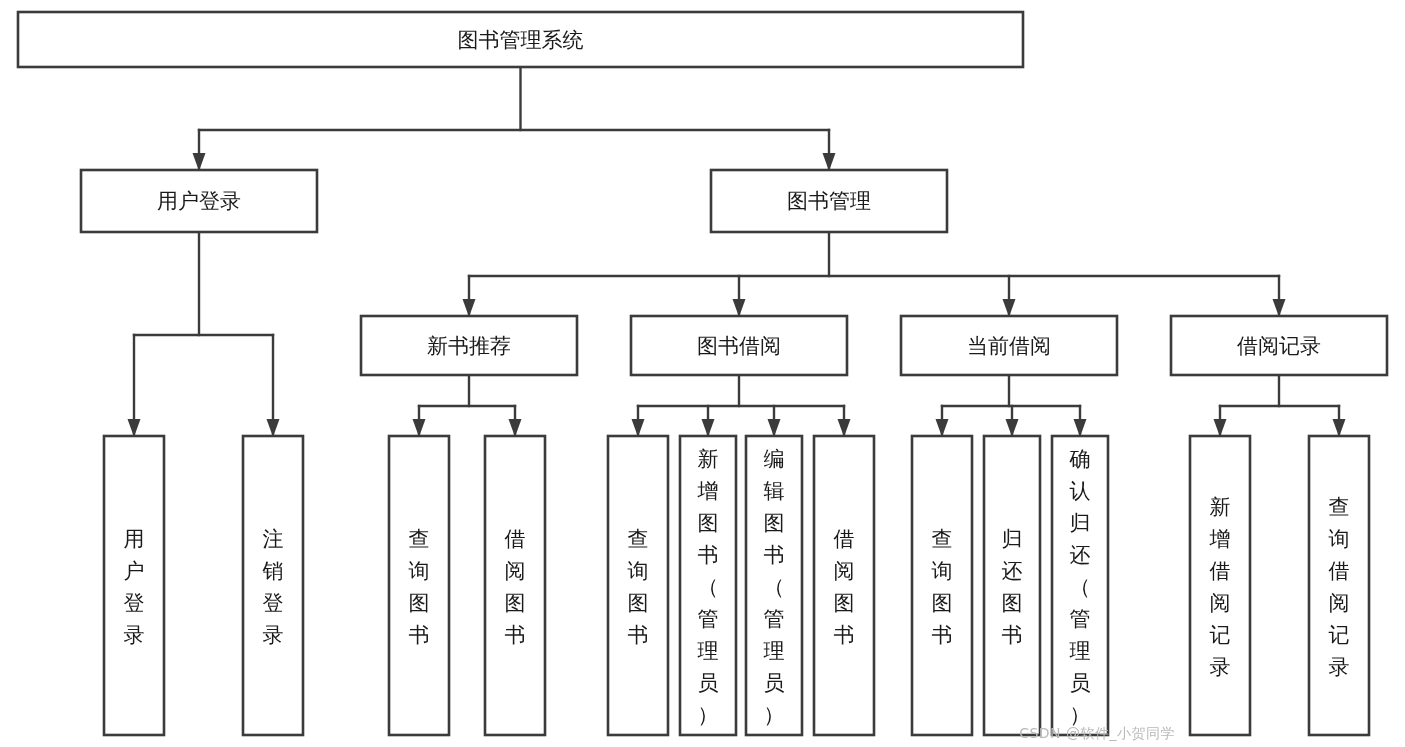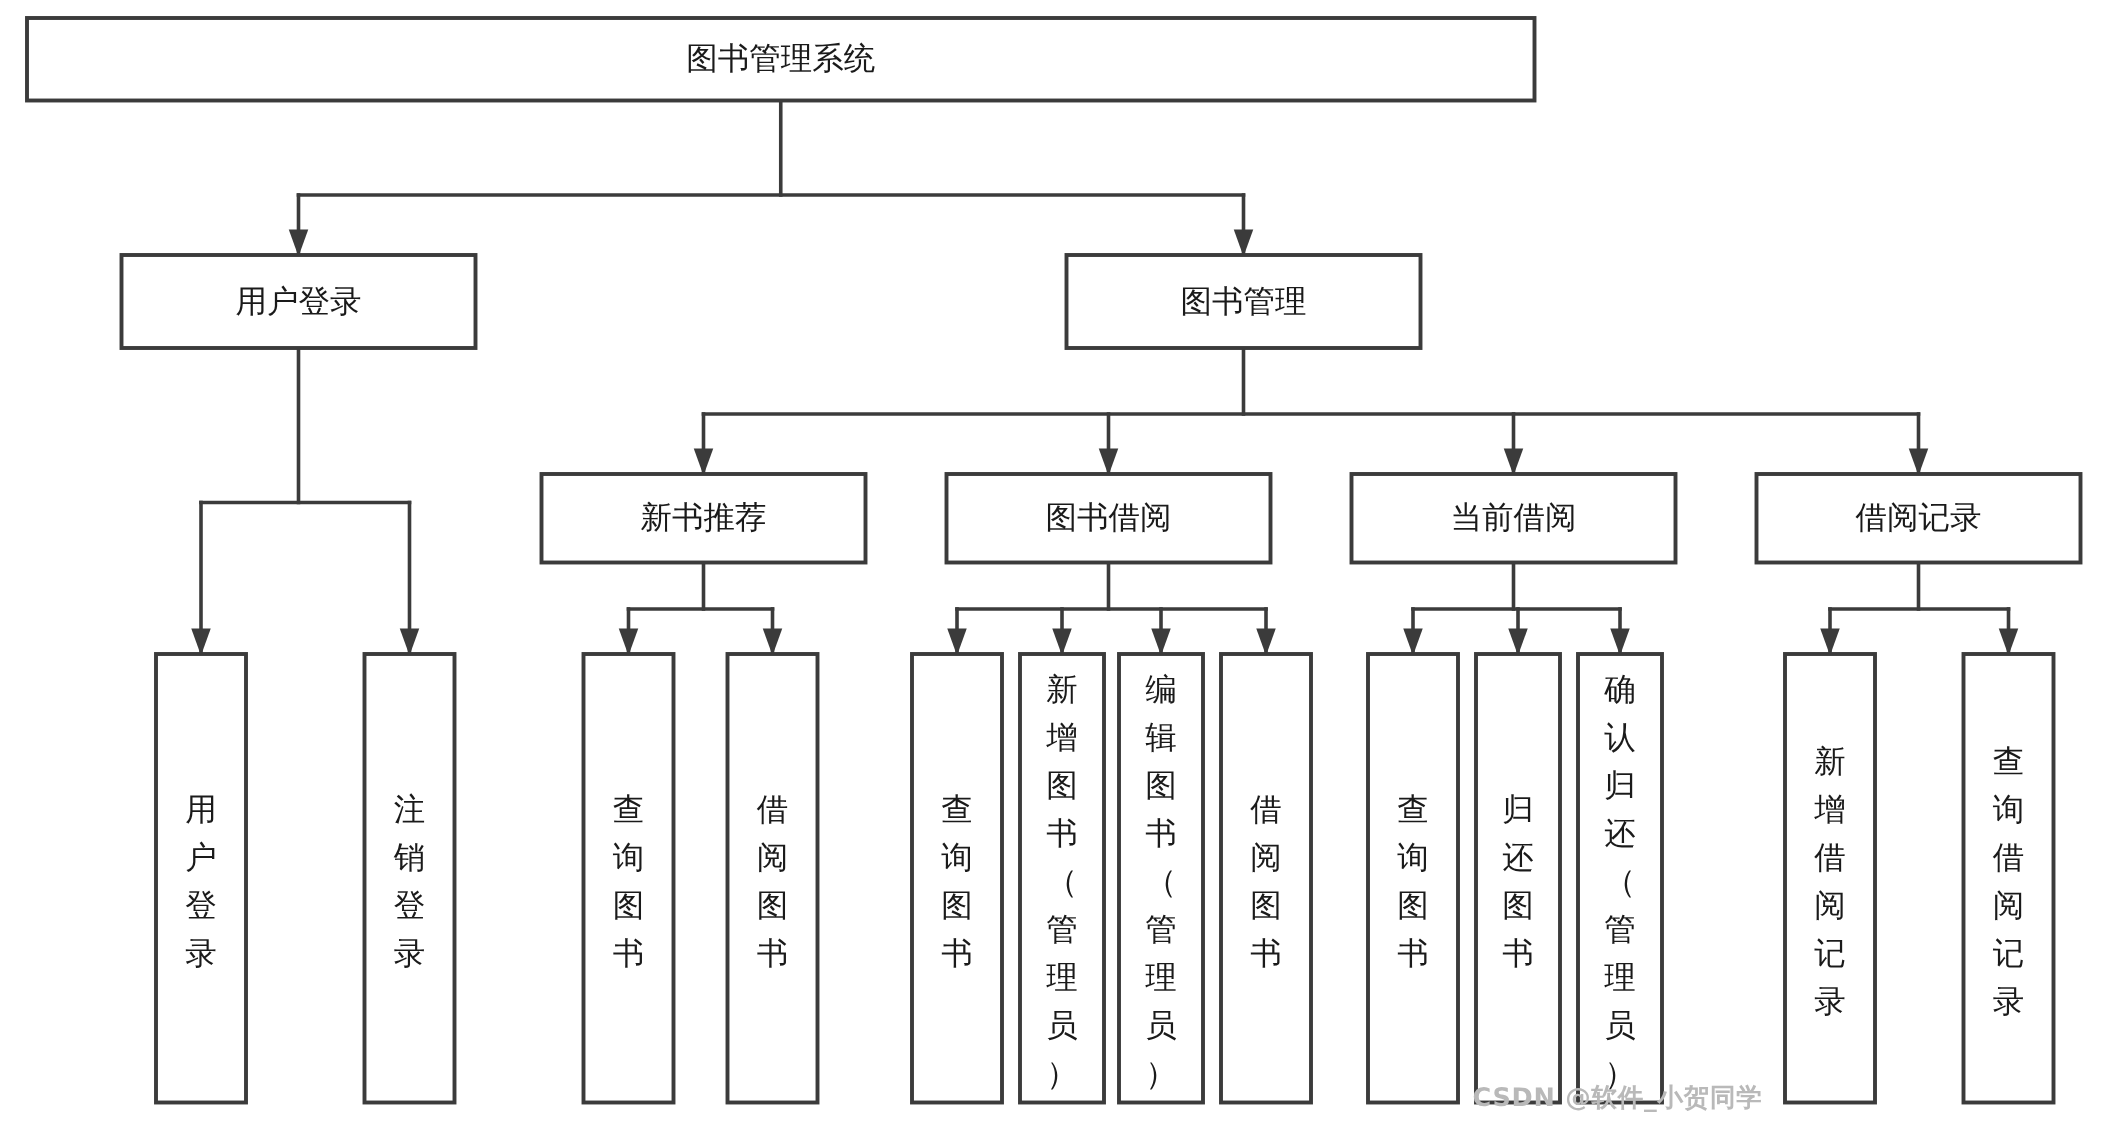--- a/index.html
+++ b/index.html
@@ -54,26 +54,25 @@
     fill: #1a1a1a;
     font-family: "DejaVu Sans", "Liberation Sans", sans-serif;
     font-size: 21px;
     text-anchor: middle;
   }
   .watermark {
     position: absolute;
     right: 14px;
     bottom: 4px;
     font-family: "DejaVu Sans", "Liberation Sans", sans-serif;
-    font-size: 17px;
+    font-size: 14px;
     color: #b9b9b9;
     letter-spacing: 0.5px;
     white-space: nowrap;
     user-select: none;
-    font-weight: bold;
   }
 </style>
 </head>
 <body>
 
 <div id="diagram-root">
   <svg id="tree-svg" viewBox="0 0 1405 747" xmlns="http://www.w3.org/2000/svg">
     <g id="edges-layer">
         <g>
           <path class="connector" d="M520.5 67 L520.5 130"></path>

